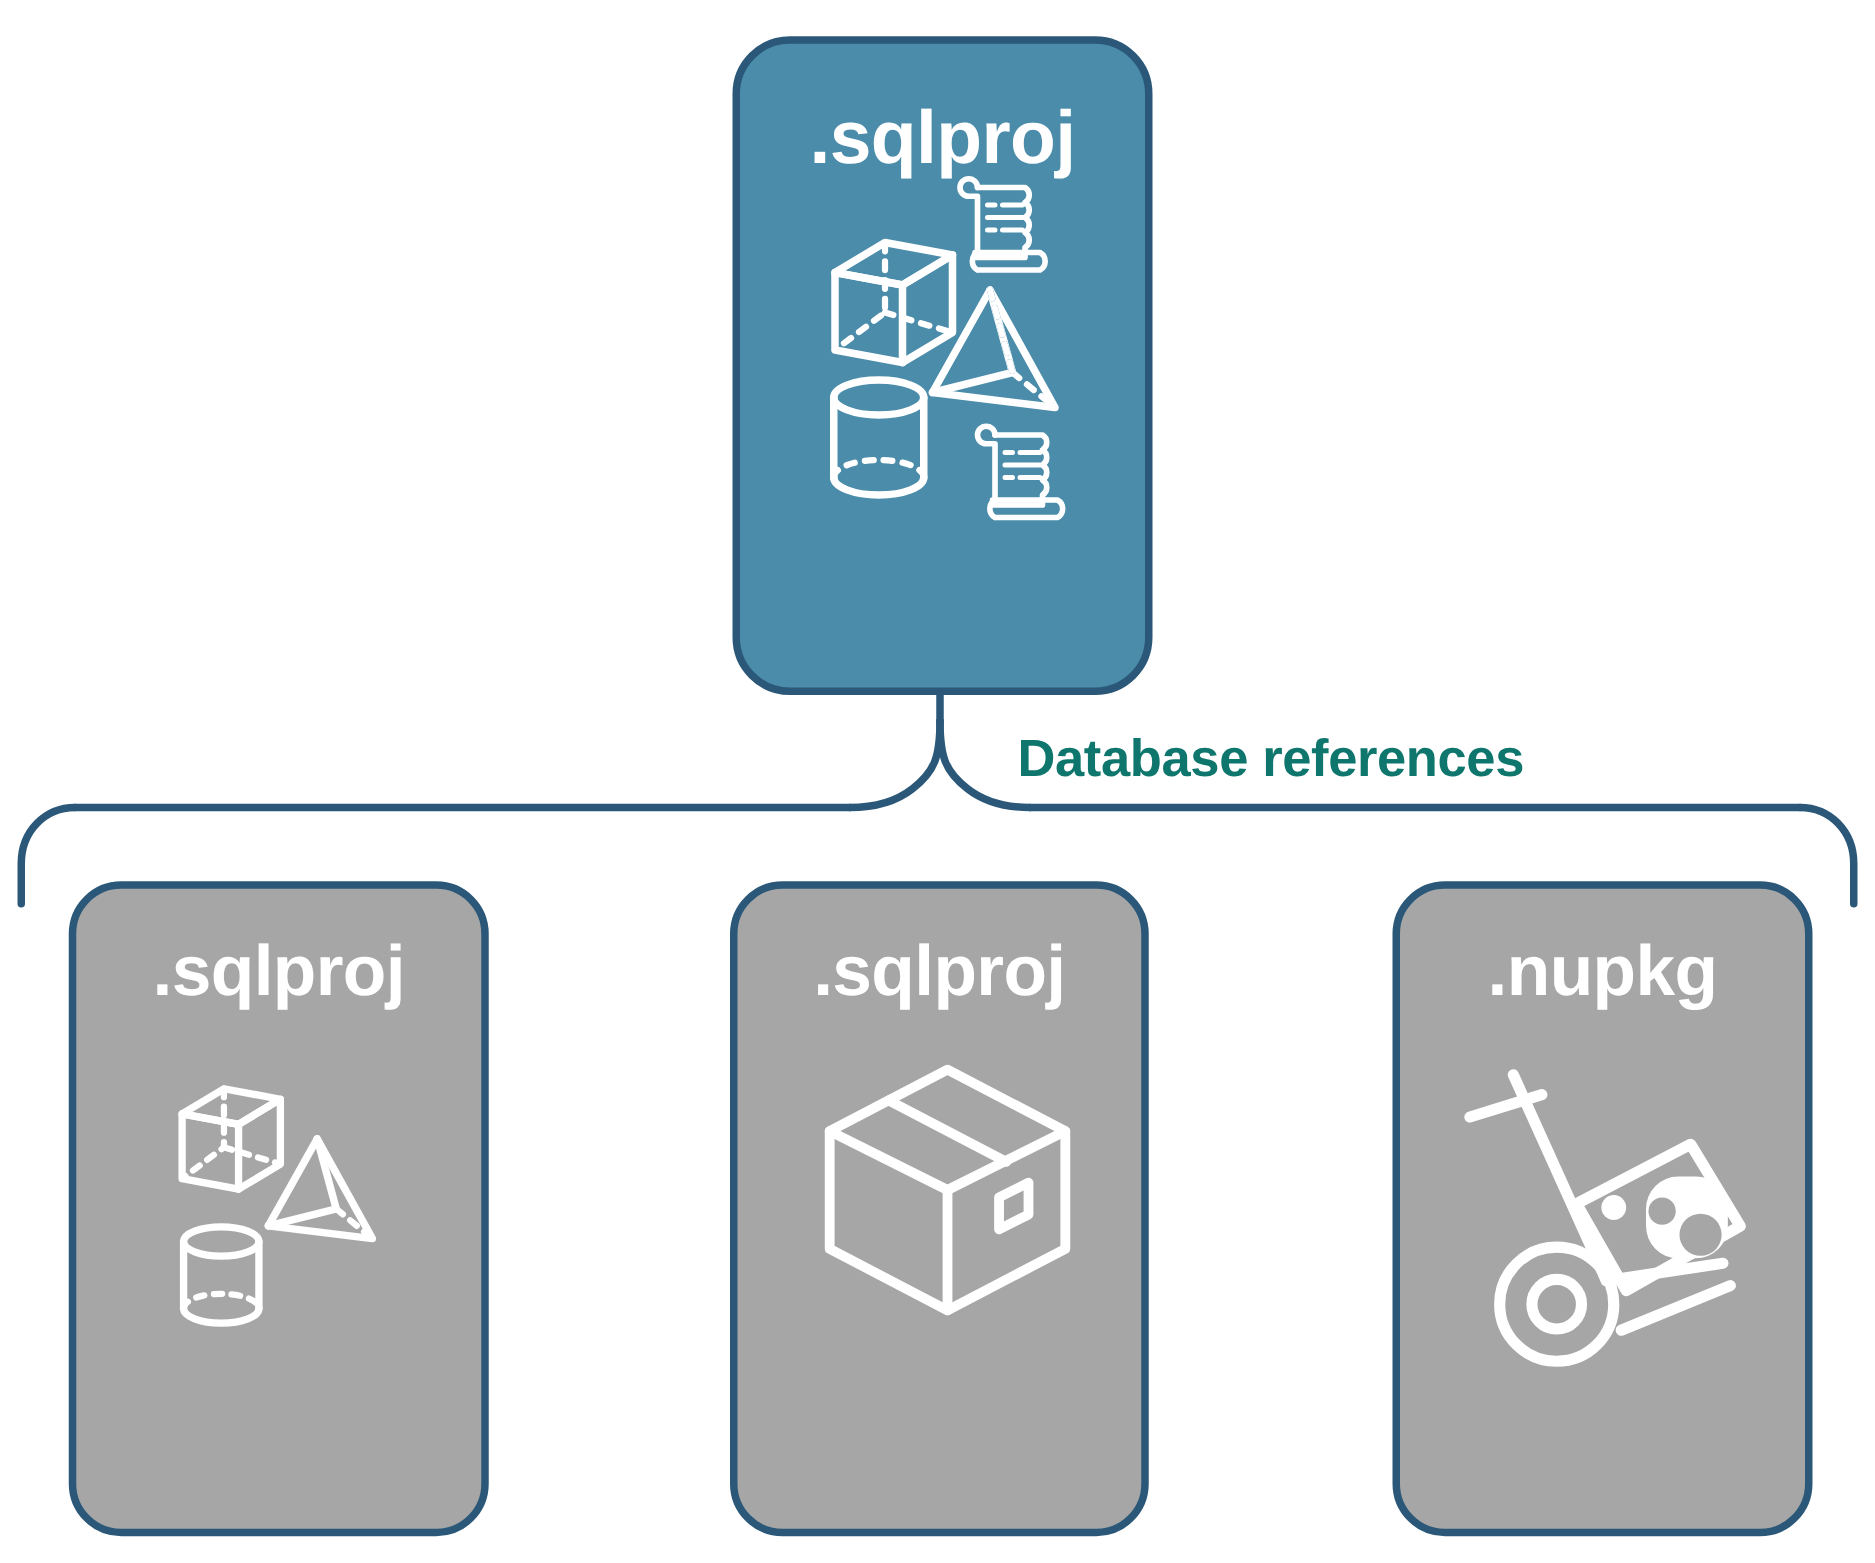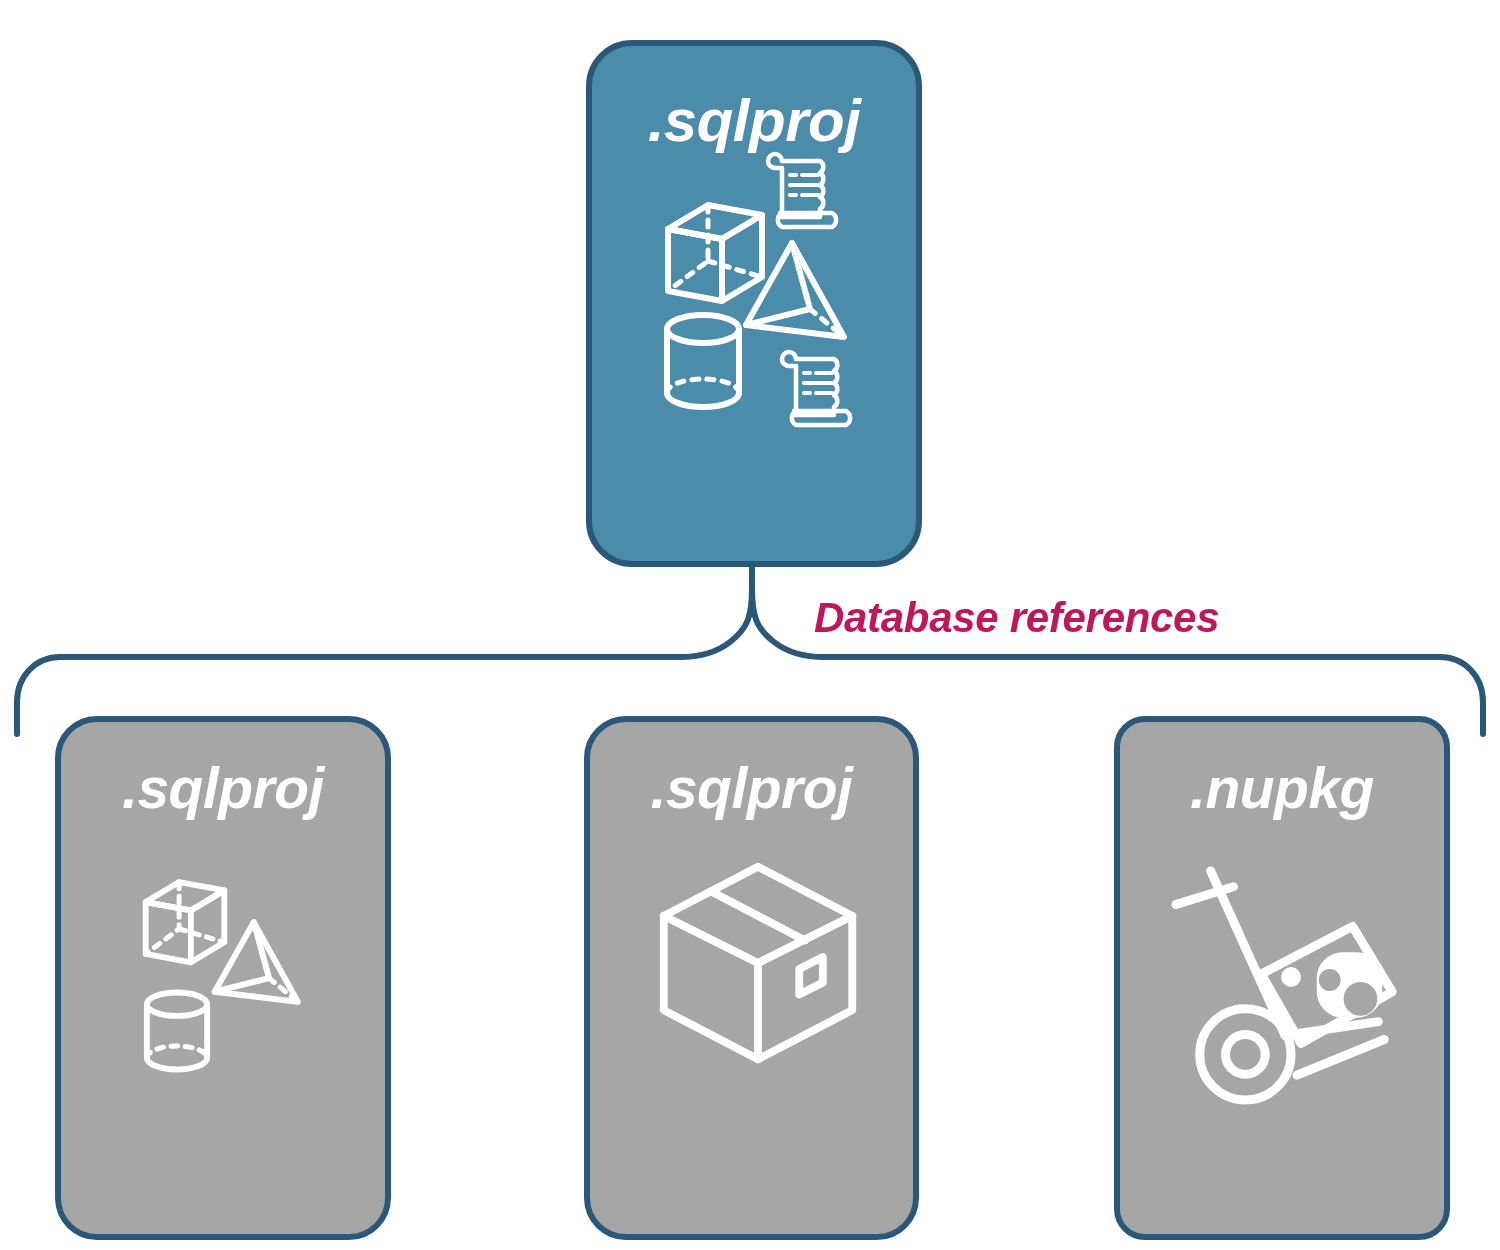--- a/index.html
+++ b/index.html
@@ -9,24 +9,23 @@
   }
   body {
     width: 1500px;
     height: 1250px;
     position: relative;
     overflow: hidden;
     font-family: "Liberation Sans", "DejaVu Sans", sans-serif;
   }
   #stage {
     position: absolute;
-    left: 0; top: 16px;
+    left: 0; top: 5px;
     width: 1500px;
     height: 1122px;
-    font-style: italic;
   }
 
   
   .node {
     position: absolute;
     box-sizing: border-box;
     border: 6px solid #2b5878;
     border-radius: 44px;
     display: flex;
     flex-direction: column;
@@ -61,21 +60,21 @@
 
   
   .node-child {
     background: #a6a6a6;
     top: 700px;
     height: 524px;
     border-radius: 42px;
   }
   #node-sqlproj-ref { left: 55px;   width: 336px; }
   #node-dacpac     { left: 584px;  width: 335px; }
-  #node-nupkg      { left: 1114px; width: 336px; border-radius: 31px; }
+  #node-nupkg      { left: 1114px; width: 336px; }
   .node-child .node-title {
     font-size: 57px;
     margin-top: 38px;
   }
 
   
   .iconsvg {
     position: absolute;
     overflow: visible;
     pointer-events: none;
@@ -86,21 +85,21 @@
     width: 1500px;
     height: 1250px;
     pointer-events: none;
   }
 
   
   #bracket-label {
     position: absolute;
     left: 814px;
     top: 578px;
-    color: #be185d;
+    color: #0f766e;
     font-size: 42px;
     font-weight: bold;
     letter-spacing: -0.3px;
     white-space: nowrap;
     user-select: none;
   }
 </style>
 </head>
 <body>
 

